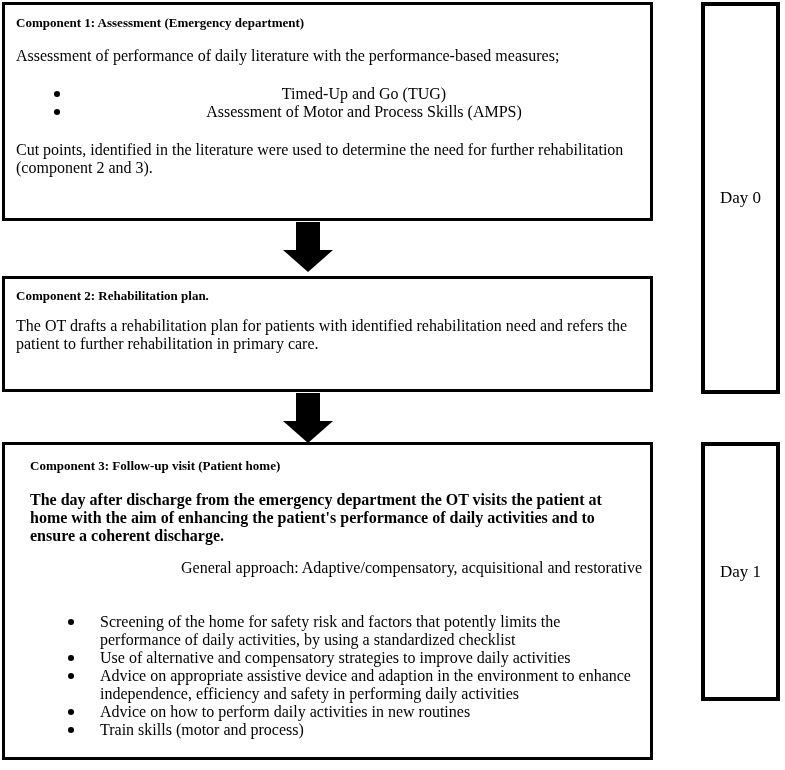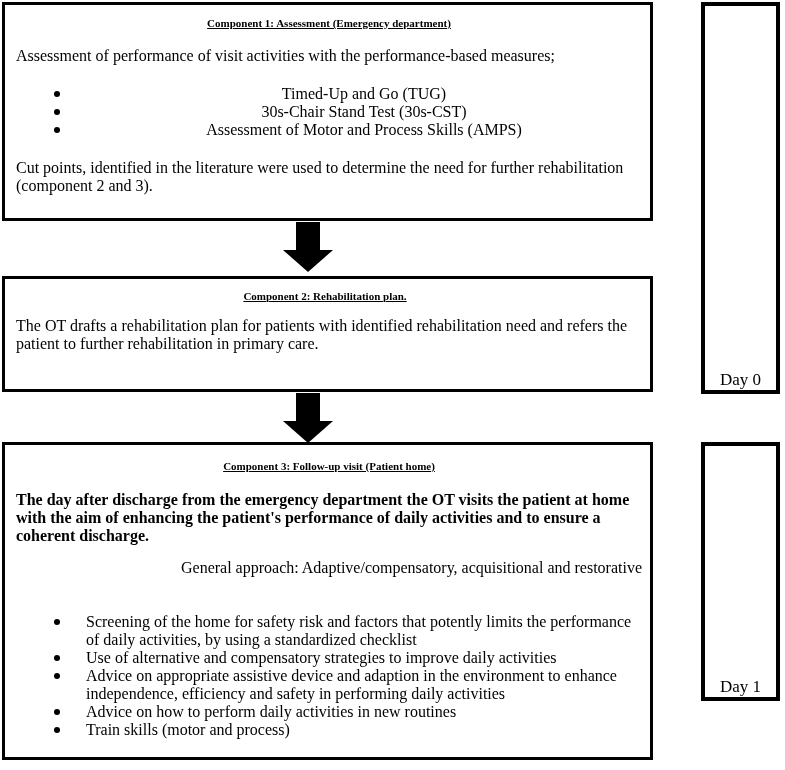--- a/index.html
+++ b/index.html
@@ -18,29 +18,27 @@
   .box {
     position: absolute;
     left: 2px;
     width: 651px;
     border: 3px solid #000000;
     background: #ffffff;
     font-size: 16px;
     line-height: 18px;
   }
   .box h2 {
-    font-size: 11px;
+    font-size: 13px;
     line-height: 18px;
     font-weight: bold;
-    text-align: center;
-    text-decoration: underline;
   }
   .box-1 { top: 2px;   height: 219px; padding: 9px 8px 0 11px; }
   .box-2 { top: 276px; height: 116px; padding: 8px 16px 0 11px; }
-  .box-3 { top: 442px; height: 318px; padding: 12px 8px 0 11px; }
+  .box-3 { top: 442px; height: 318px; padding: 12px 8px 0 25px; }
   .box-1 h2 { margin-bottom: 15px; }
   .box-2 h2 { margin-bottom: 12px; }
   .box-3 h2 { margin-bottom: 16px; }
   .box-1 .intro { margin-bottom: 20px; }
   .box-1 .list  { margin-bottom: 20px; text-align: center; }
   .box-3 .intro { margin-bottom: 14px; font-weight: bold; }
   .box-3 .approach { margin-bottom: 36px; text-align: right; }
   .bullet { display: flex; align-items: flex-start; }
   .bullet .dot {
     flex: 0 0 auto;
@@ -68,43 +66,39 @@
     border-right: 25px solid transparent;
     border-top: 22px solid #000000;
   }
   .daybox {
     position: absolute;
     left: 701px;
     width: 79px;
     border: 4px solid #000000;
     background: #ffffff;
     display: flex;
-    align-items: flex-end;
+    align-items: center;
     justify-content: center;
     font-size: 17px;
   }
   .day-0 { top: 2px;   height: 392px; }
   .day-1 { top: 442px; height: 259px; }
 </style>
 </head>
 <body>
 
 <div class="canvas">
 
   <section class="box box-1">
     <h2>Component 1: Assessment (Emergency department)</h2>
-    <p class="intro">Assessment of performance of visit activities with the performance-based measures;</p>
+    <p class="intro">Assessment of performance of daily literature with the performance-based measures;</p>
     <div class="list">
       <div class="bullet">
         <span class="dot"></span>
         <span class="btext">Timed-Up and Go (TUG)</span>
-      </div>
-      <div class="bullet">
-        <span class="dot"></span>
-        <span class="btext">30s-Chair Stand Test (30s-CST)</span>
       </div>
       <div class="bullet">
         <span class="dot"></span>
         <span class="btext">Assessment of Motor and Process Skills (AMPS)</span>
       </div>
     </div>
     <p class="outro">Cut points, identified in the literature were used to determine the need for further rehabilitation (component 2 and 3).</p>
   </section>
 
   <div class="arrow arrow-1">

